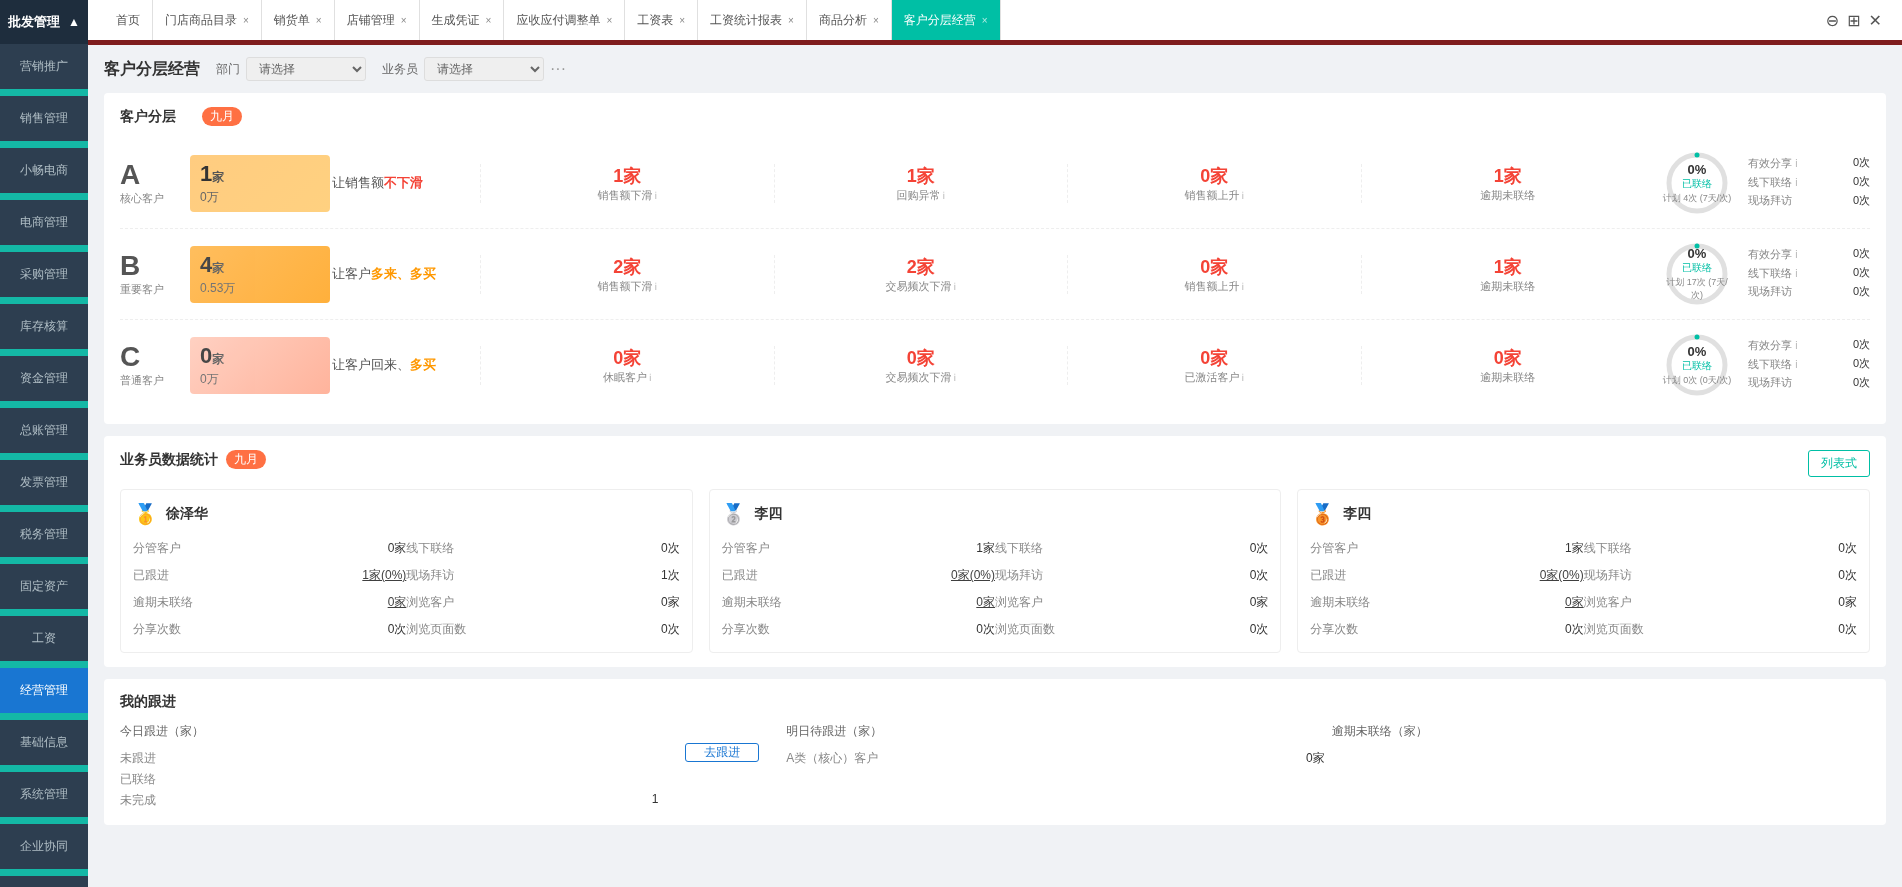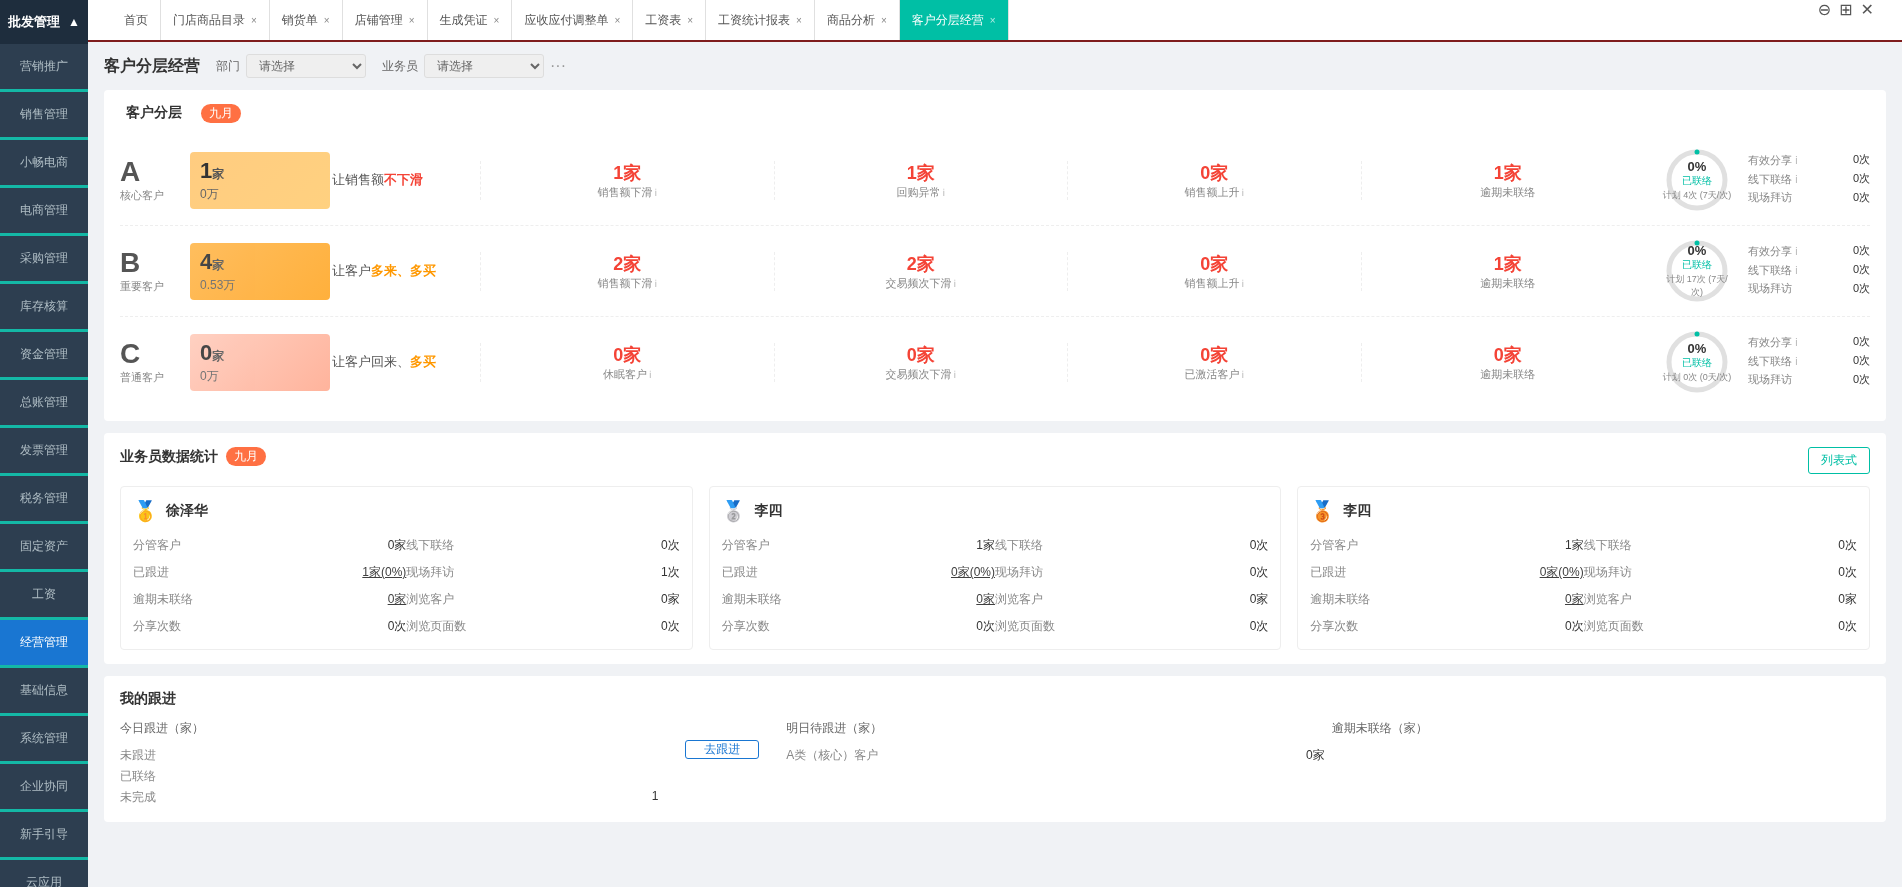--- a/index.html
+++ b/index.html
@@ -26,21 +26,21 @@
       align-items: center;
       justify-content: space-between;
       min-height: 44px;
     }
     .sidebar-item {
       padding: 14px 8px;
       text-align: center;
       font-size: 12px;
       color: #b0bec5;
       cursor: pointer;
-      border-bottom: 3px solid #14b8a6;
+      border-bottom: 7px solid #14b8a6;
     }
     .sidebar-item.active { background: #1976d2; color: #fff; }
     .sidebar-footer {
       margin-top: auto;
       padding: 12px 8px;
       text-align: center;
       color: #888;
       cursor: pointer;
     }
 
@@ -49,23 +49,23 @@
       flex: 1;
       display: flex;
       flex-direction: column;
       overflow: hidden;
     }
 
     
     .tab-bar {
       background: #fff;
       display: flex;
-      align-items: flex-start;
-      border-bottom: 2px solid #7f1d1d;
-      padding: 0 24px;
+      align-items: center;
+      border-bottom: 5px solid #7f1d1d;
+      padding: 0 16px;
       min-height: 40px;
       flex-shrink: 0;
       overflow-x: auto;
     }
     .tab {
       display: flex;
       align-items: center;
       padding: 0 12px;
       height: 40px;
       font-size: 12px;
@@ -134,24 +134,23 @@
 
     
     .section {
       background: #fff;
       border-radius: 4px;
       padding: 14px 16px;
       margin-bottom: 12px;
     }
     .section-header {
       display: flex;
-      align-items: flex-start;
-      gap: 19px;
+      align-items: center;
+      gap: 26px;
       margin-bottom: 12px;
-      margin-left: 6px;
     }
     .section-title {
       font-size: 14px;
       font-weight: bold;
       color: #333;
     }
     .section-badge {
       background: #ff7043;
       color: #fff;
       border-radius: 10px;

